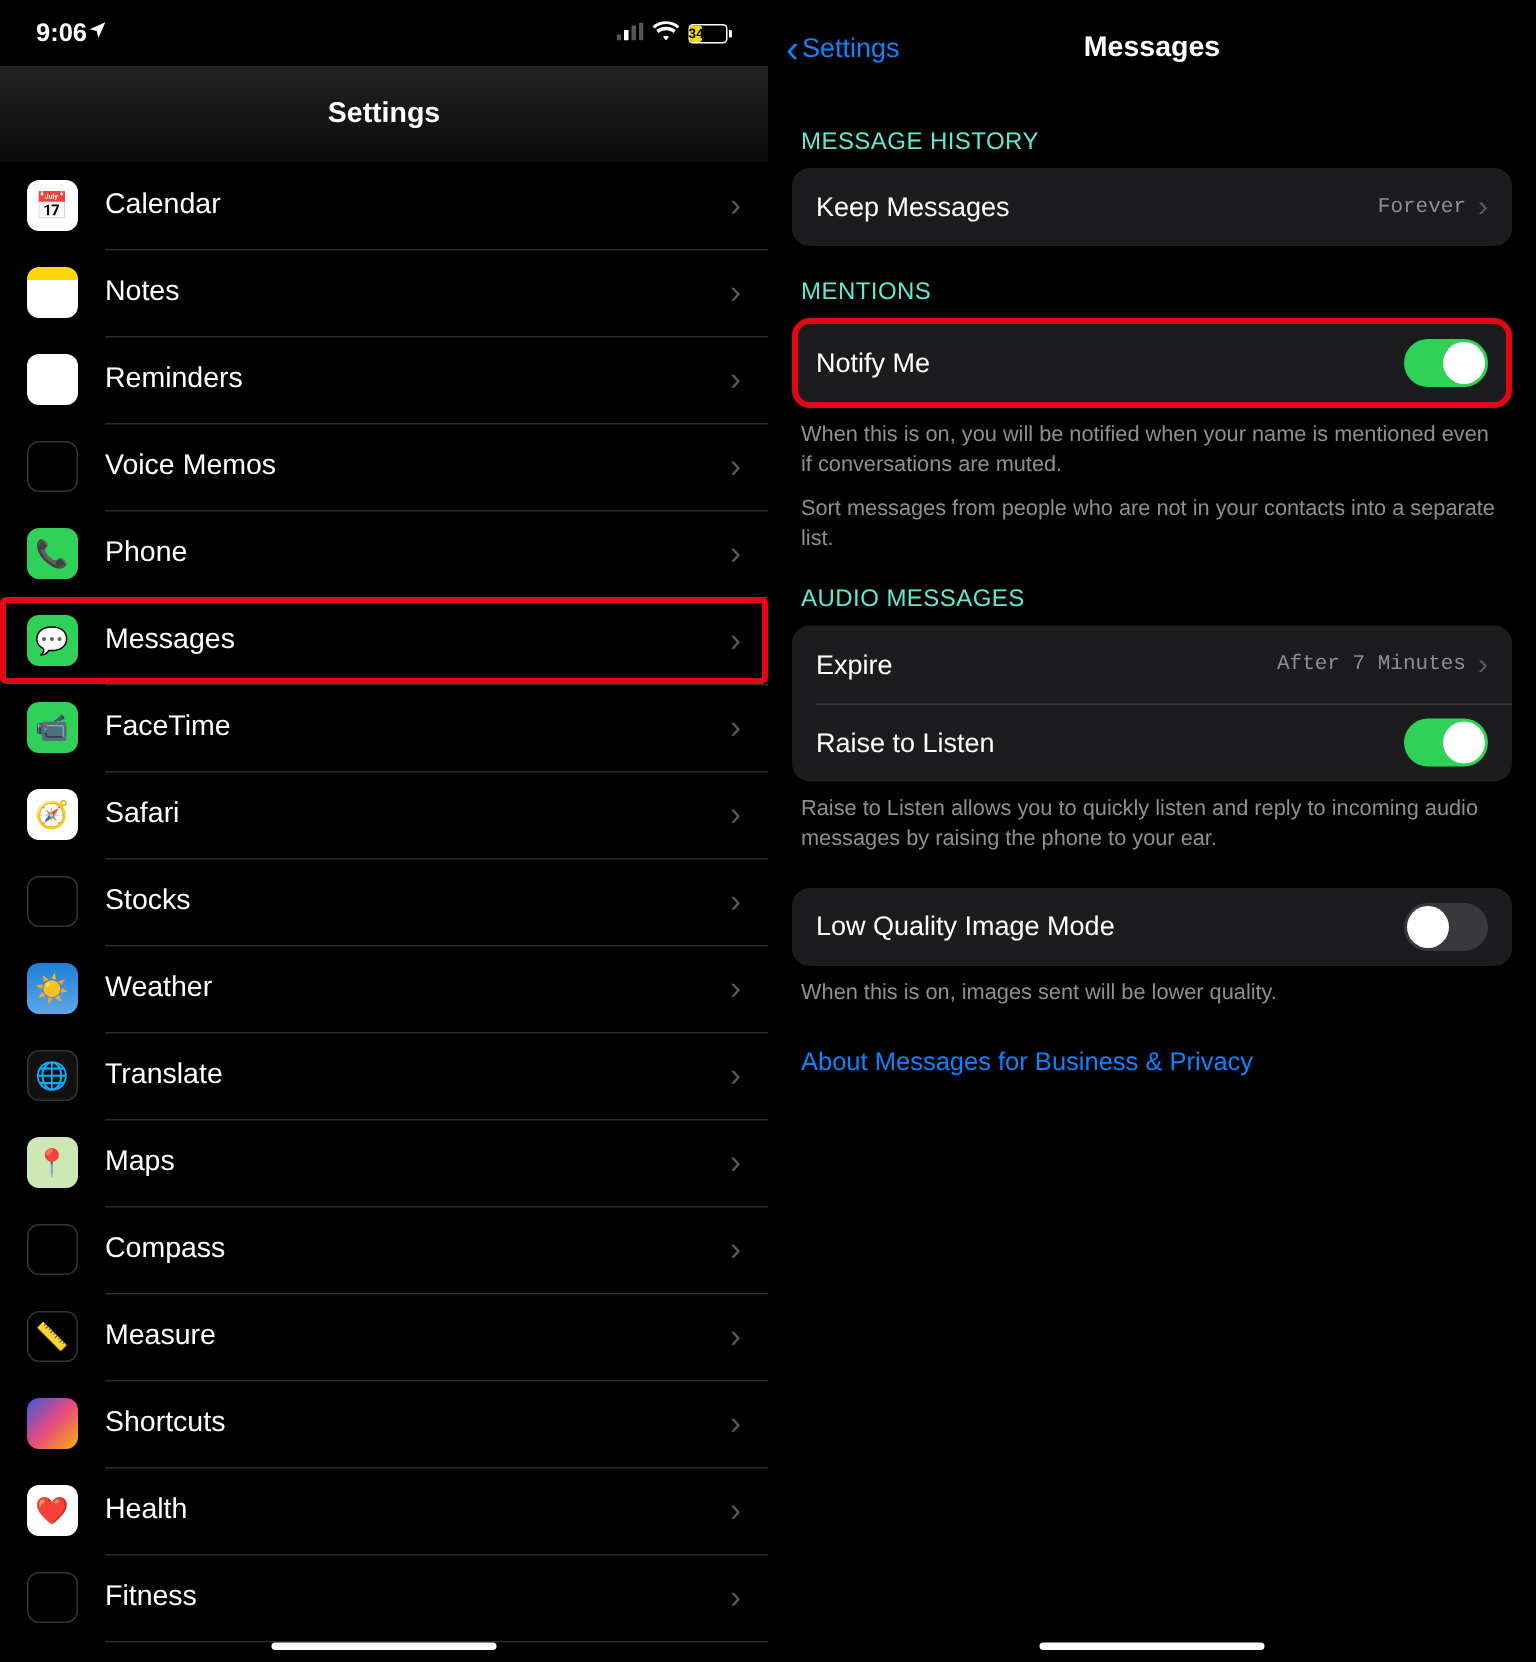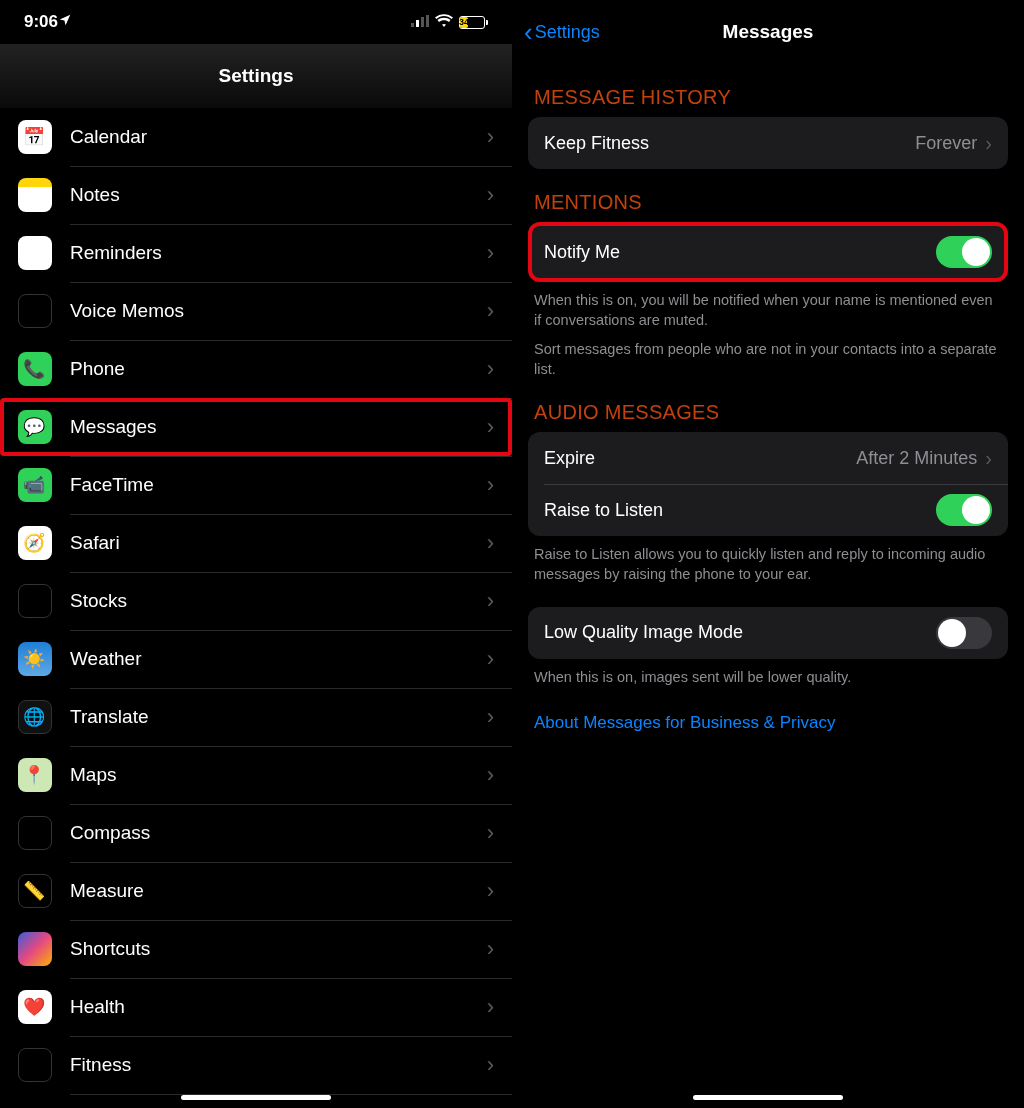--- a/index.html
+++ b/index.html
@@ -25,27 +25,27 @@
   .list { padding: 0 0 0 0; }
   .row { display: flex; align-items: center; height: 58px; padding: 0 18px 0 18px; position: relative; }
   .row .icon { width: 34px; height: 34px; border-radius: 8px; margin-right: 18px; flex-shrink: 0; display:flex; align-items:center; justify-content:center; font-size: 18px;}
   .row .label { color: #fff; font-size: 19px; flex: 1; }
   .row .arrow { color: #5a5a5e; font-size: 22px; }
   .row::after { content: ""; position: absolute; left: 70px; right: 0; bottom: 0; height: 0.5px; background: #2a2a2c; }
   .highlight { outline: 4px solid #e30613; outline-offset: -4px; border-radius: 4px; }
 
   
   .content { padding: 0 16px; height: calc(1108px - 44px - 64px - 12px); overflow: hidden; }
-  .section-header { color: #c2410c; font-size: 20px; text-transform: uppercase; padding: 22px 6px 8px; letter-spacing: 0.3px; }
+  .section-header { color: #5eead4; font-size: 16px; text-transform: uppercase; padding: 22px 6px 8px; letter-spacing: 0.3px; }
   .section-footer { color: #8e8e93; font-size: 14.5px; padding: 8px 6px 0; line-height: 1.4; }
   .group { background: #1c1c1e; border-radius: 12px; overflow: hidden; }
   .group-row { display: flex; align-items: center; height: 52px; padding: 0 16px; position: relative; }
   .group-row + .group-row::before { content:""; position:absolute; left:16px; right:0; top:0; height:0.5px; background:#3a3a3c;}
   .group-row .g-label { color: #fff; font-size: 18px; flex: 1; }
-  .group-row .g-value { color: #8e8e93; font-size: 18px; margin-right: 8px; }
+  .group-row .g-value { color: #8e8e93; font-size: 14px; margin-right: 8px; font-family: Liberation Mono, monospace; }
   .group-row .arrow { color: #5a5a5e; font-size: 20px; }
 
   .switch { width: 56px; height: 32px; border-radius: 16px; position: relative; }
   .switch.on { background: #30d158; }
   .switch.off { background: #39393d; }
   .switch .knob { width: 28px; height: 28px; border-radius: 50%; background: #fff; position: absolute; top: 2px; }
   .switch.on .knob { right: 2px; }
   .switch.off .knob { left: 2px; }
 
   .link { color: #0a84ff; font-size: 17px; padding: 26px 6px; display: block; }
@@ -190,21 +190,21 @@
       <span class="chev-left">‹</span>
       <span>Settings</span>
     </div>
     <span class="title">Messages</span>
   </div>
 
   <div class="content">
     <div class="section-header">MESSAGE HISTORY</div>
     <div class="group">
       <div class="group-row">
-        <span class="g-label">Keep Fitness</span>
+        <span class="g-label">Keep Messages</span>
         <span class="g-value">Forever</span>
         <span class="arrow">›</span>
       </div>
     </div>
 
     <div class="section-header">MENTIONS</div>
     <div class="group highlight">
       <div class="group-row" style="height:60px;">
         <span class="g-label">Notify Me</span>
         <span class="switch on">
@@ -213,21 +213,21 @@
       </div>
     </div>
     <div class="section-footer">When this is on, you will be notified when your name is mentioned even if conversations are muted.</div>
 
     <div class="section-footer">Sort messages from people who are not in your contacts into a separate list.</div>
 
     <div class="section-header">AUDIO MESSAGES</div>
     <div class="group">
       <div class="group-row">
         <span class="g-label">Expire</span>
-        <span class="g-value">After 2 Minutes</span>
+        <span class="g-value">After 7 Minutes</span>
         <span class="arrow">›</span>
       </div>
       <div class="group-row">
         <span class="g-label">Raise to Listen</span>
         <span class="switch on">
             <span class="knob"></span>
           </span>
       </div>
     </div>
     <div class="section-footer">Raise to Listen allows you to quickly listen and reply to incoming audio messages by raising the phone to your ear.</div>

